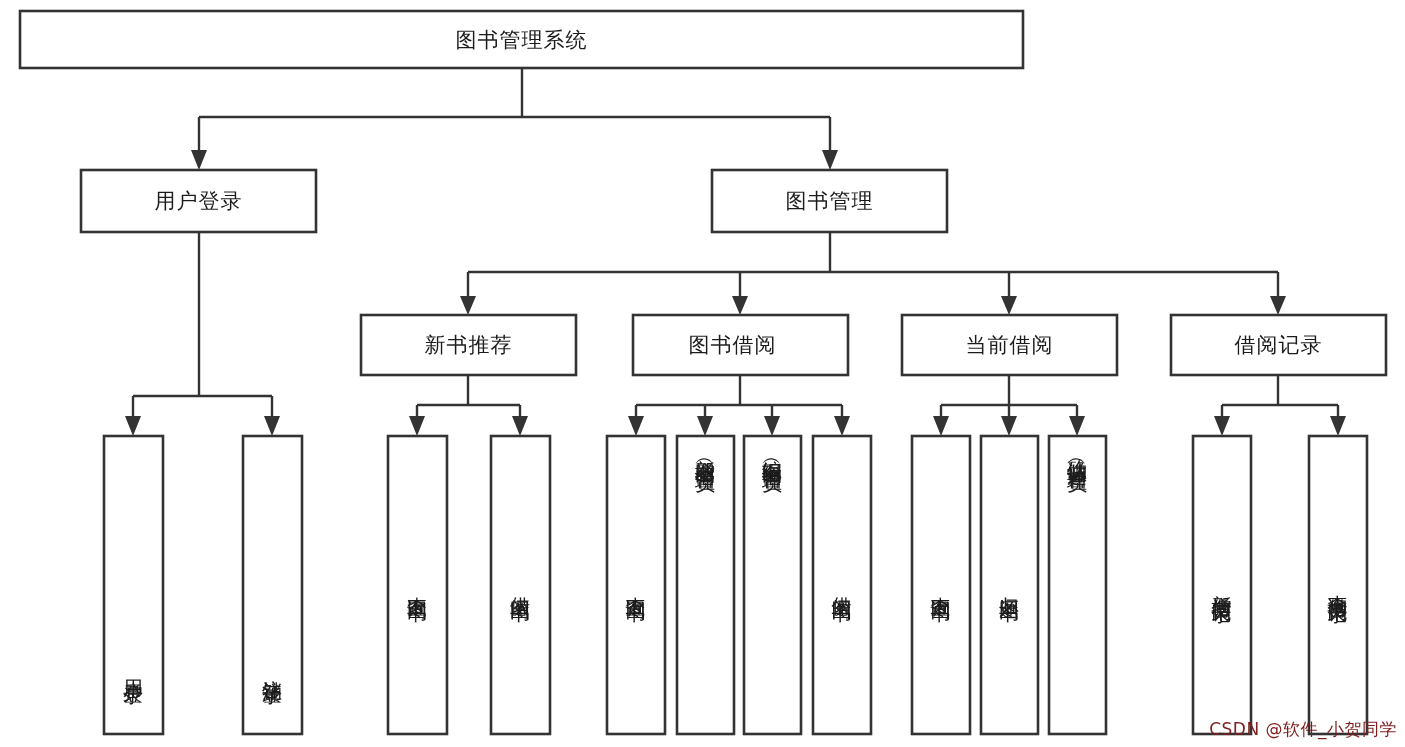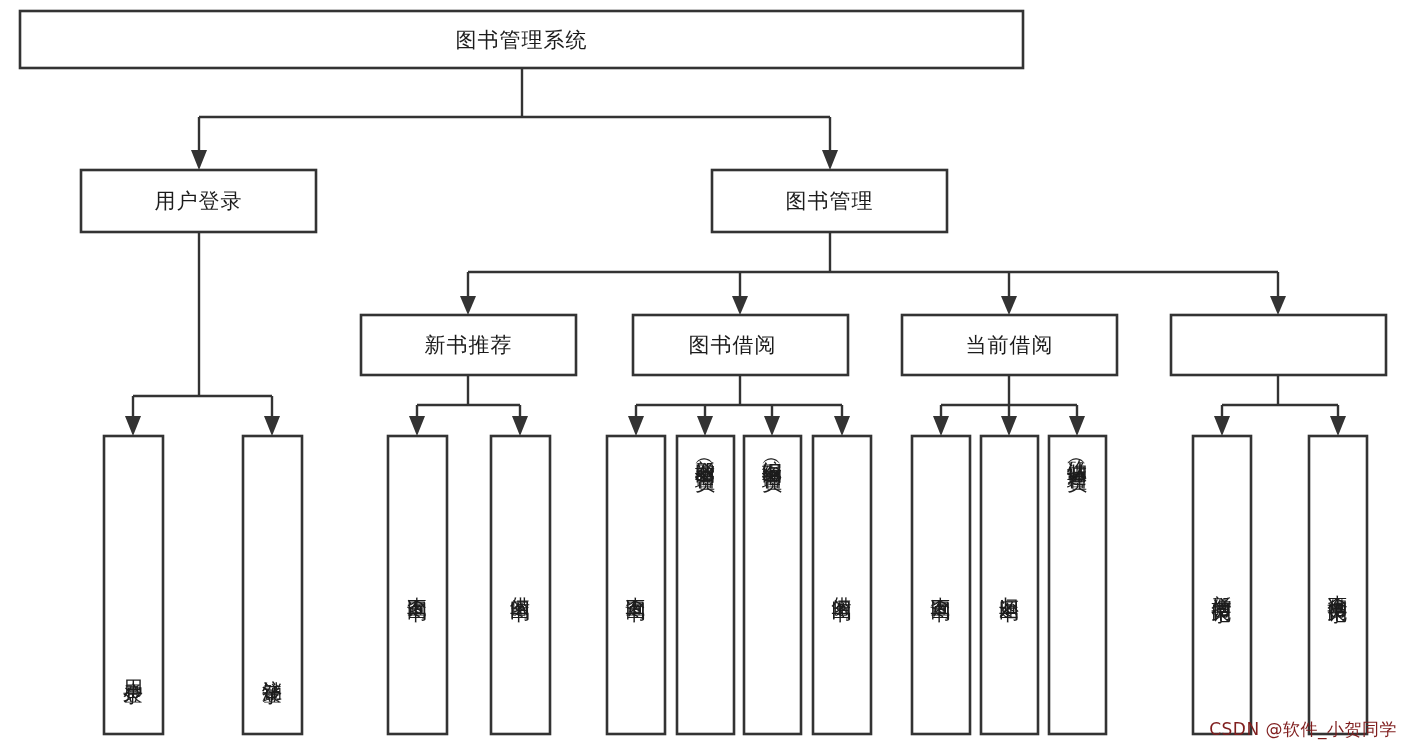--- a/index.html
+++ b/index.html
@@ -219,20 +219,23 @@
   </div>
 
   <div class="hlabel-wrap" style="left:633px; top:315px; width:199px; height:60px;">
     <span class="hlabel-inner">图书借阅</span>
   </div>
 
   <div class="hlabel-wrap" style="left:902px; top:315px; width:215px; height:60px;border-radius:12px;">
     <span class="hlabel-inner">当前借阅</span>
   </div>
 
+  <div class="hlabel-wrap" style="left:1171px; top:315px; width:215px; height:60px;">
+    <span class="hlabel-inner">借阅记录</span>
+  </div>
 
   <div class="vlabel-wrap" style="left:104px; top:436px; width:59px; height:298px; align-items:flex-end; padding-bottom:62px; box-sizing:border-box;">
     <span class="vlabel-inner">用户登录</span>
   </div>
 
   <div class="vlabel-wrap" style="left:243px; top:436px; width:59px; height:298px; align-items:flex-end; padding-bottom:62px; box-sizing:border-box;">
     <span class="vlabel-inner">注销登录</span>
   </div>
 
   <div class="vlabel-wrap" style="left:388px; top:436px; width:59px; height:298px;">

